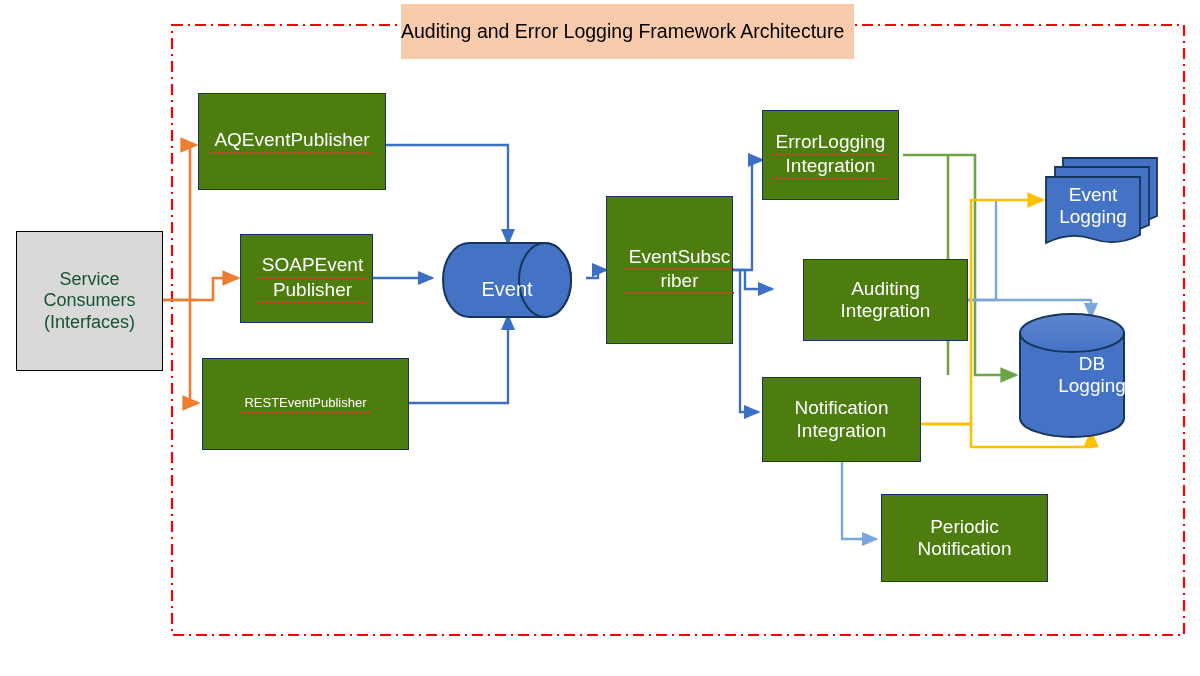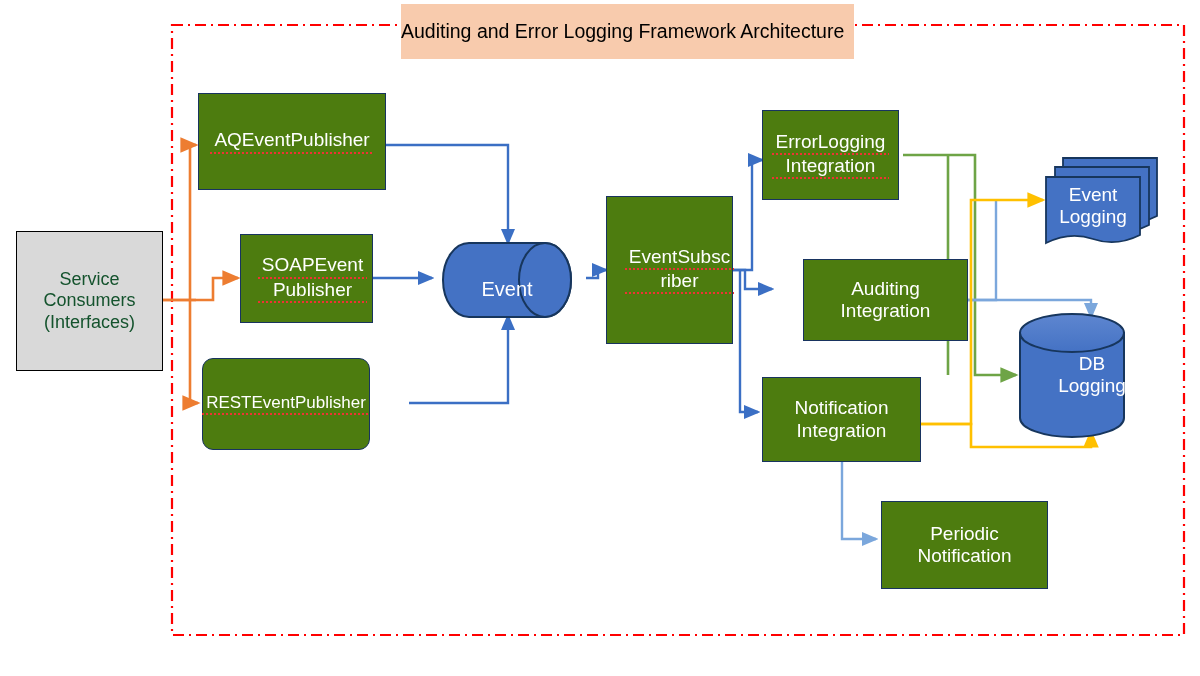--- a/index.html
+++ b/index.html
@@ -129,21 +129,21 @@
     </span>
   </div>
 
   <div class="node blue-box" style="left:240px;top:234px;width:133px;height:89px;font-size:19px;padding-left:12px;">
     <span>
       <span class="lbl sp">SOAPEvent</span>
       <span class="lbl sp">Publisher</span>
     </span>
   </div>
 
-  <div class="node blue-box" style="left:202px;top:358px;width:168px;height:92px;font-size:17px;border-radius:11px;">
+  <div class="node blue-box" style="left:202px;top:358px;width:207px;height:92px;font-size:13px;">
     <span>
       <span class="lbl sp">RESTEventPublisher</span>
     </span>
   </div>
 
   <div class="node" style="left:469px;top:243px;width:76px;height:94px;font-size:20px;background:none;border:none;">
     <span>
       <span class="lbl">Event</span>
     </span>
   </div>
@@ -169,21 +169,21 @@
     </span>
   </div>
 
   <div class="node blue-box" style="left:762px;top:377px;width:159px;height:85px;font-size:19px;">
     <span>
       <span class="lbl">Notification</span>
       <span class="lbl">Integration</span>
     </span>
   </div>
 
-  <div class="node blue-box" style="left:881px;top:494px;width:167px;height:88px;font-size:19px;margin-top:7px;">
+  <div class="node blue-box" style="left:881px;top:494px;width:167px;height:88px;font-size:19px;">
     <span>
       <span class="lbl">Periodic</span>
       <span class="lbl">Notification</span>
     </span>
   </div>
 
   <div class="node" style="left:1046px;top:177px;width:94px;height:58px;font-size:19px;background:none;border:none;">
     <span>
       <span class="lbl">Event</span>
       <span class="lbl">Logging</span>

